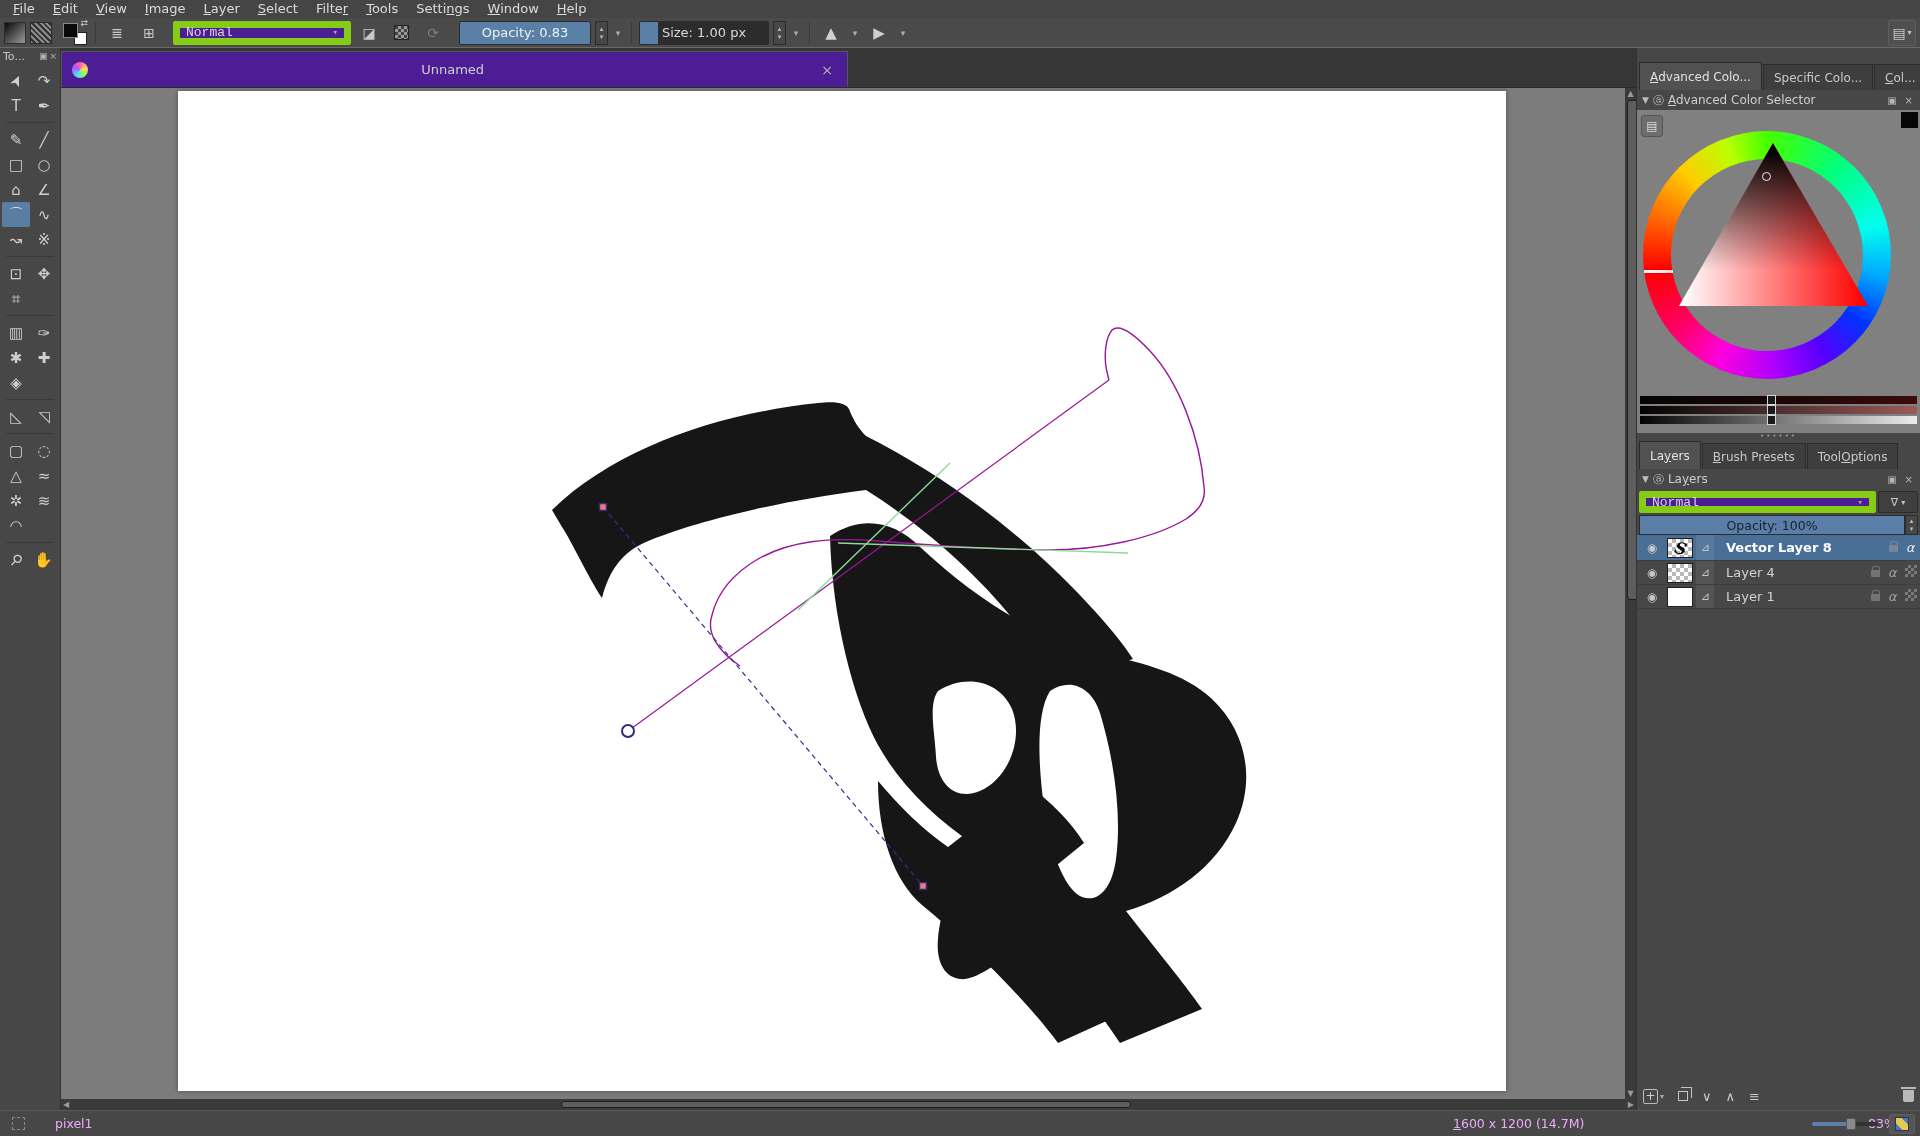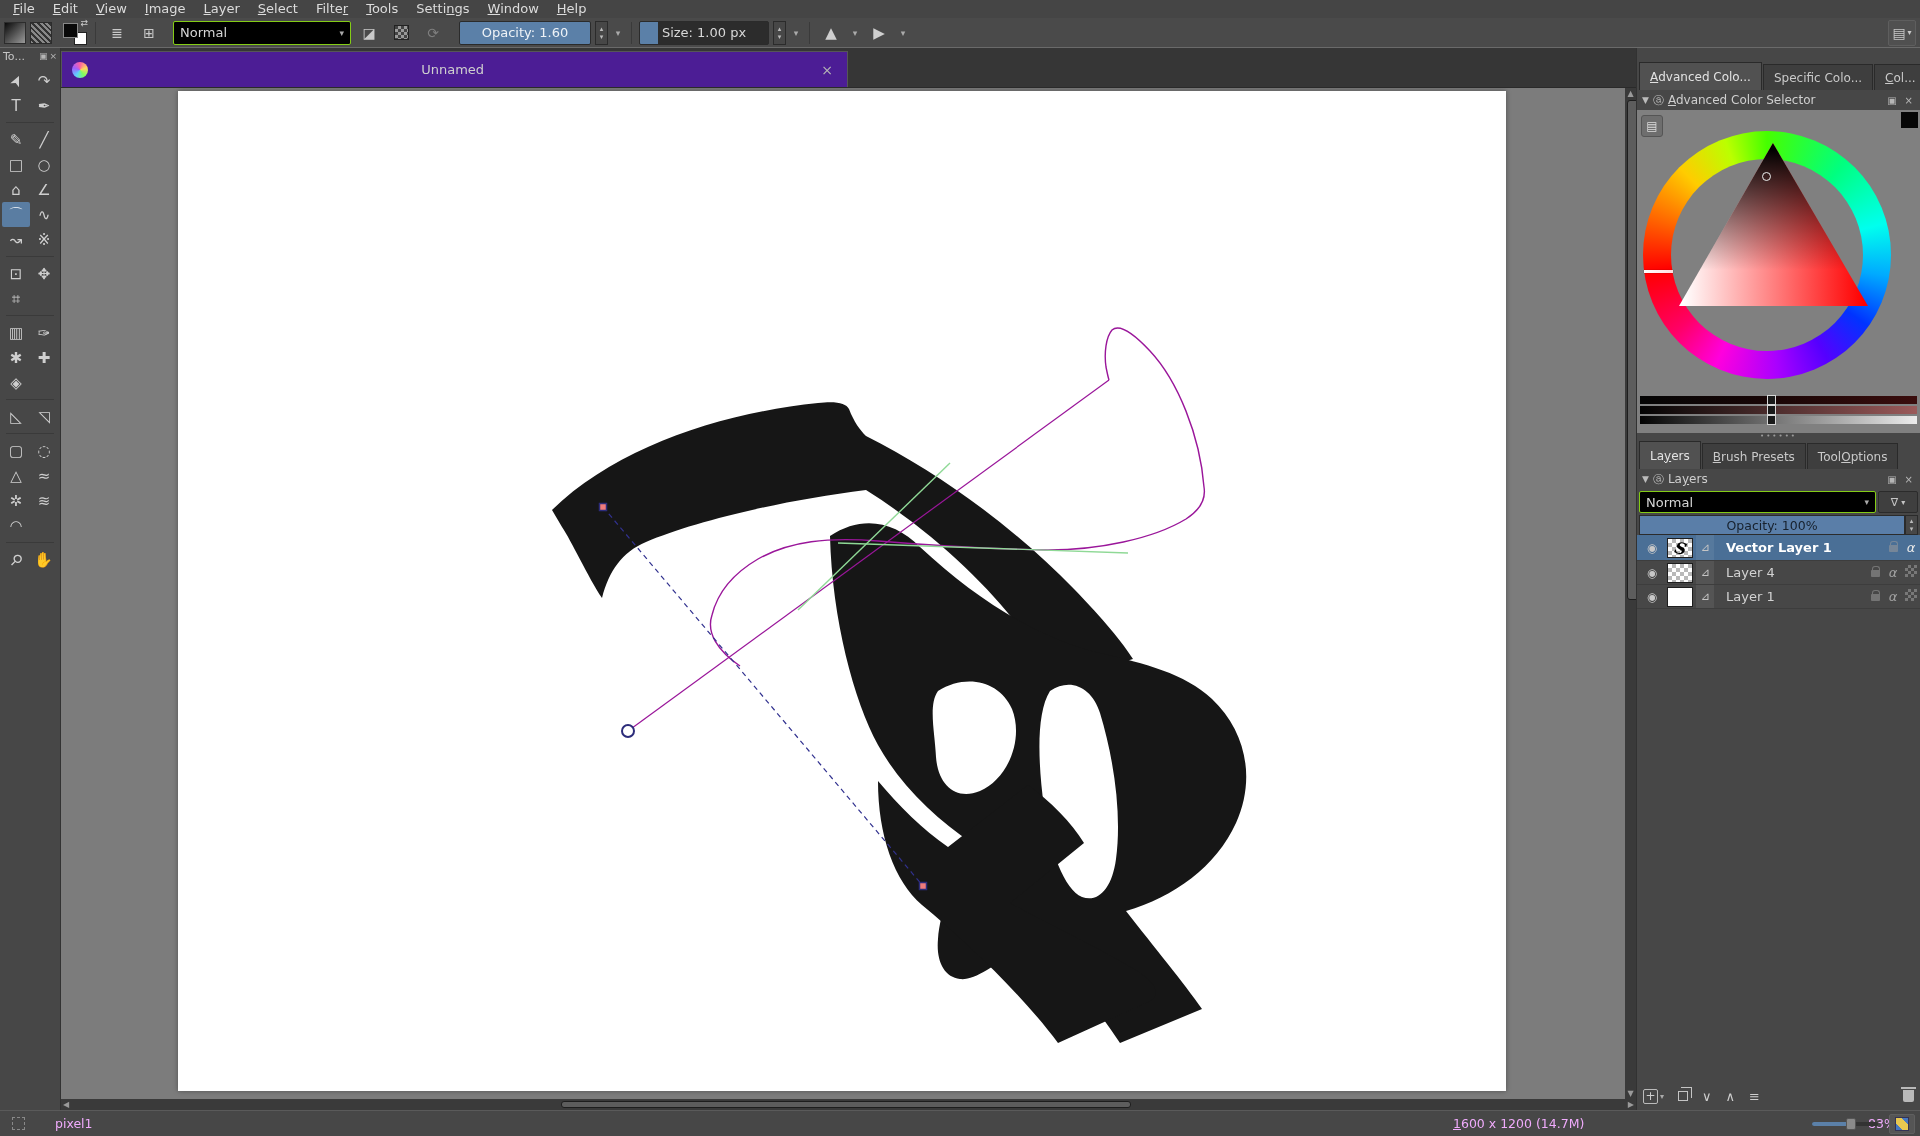--- a/index.html
+++ b/index.html
@@ -16,21 +16,21 @@
   .toolbar { height:30px; background:#4a4a4a; border-bottom:1px solid #6a6a6a; display:flex; align-items:center; padding:0 4px; gap:4px; flex:none; }
   .tb-swatch { width:22px; height:22px; border:1px solid #2c2c2c; flex:none; }
   .tb-gradient { background:linear-gradient(135deg,#0a0a0a,#9a9a9a); }
   .tb-pattern { background:repeating-linear-gradient(45deg,#888 0 2px,#333 2px 4px); }
   .fgbg { width:26px; height:26px; position:relative; flex:none; margin-left:6px; }
   .fgbg .bg { position:absolute; right:1px; bottom:1px; width:13px; height:13px; background:#fff; border:1px solid #222; }
   .fgbg .fg { position:absolute; left:1px; top:3px; width:15px; height:15px; background:#090909; border:1px solid #888; }
   .fgbg .swap { position:absolute; right:0; top:-2px; font-size:9px; color:#ccc; }
   .tb-btn { min-width:28px; height:26px; display:flex; align-items:center; justify-content:center; color:#c9c9c9; font-size:14px; border-radius:2px; flex:none; }
   .tb-checker { width:15px; height:15px; background-image:linear-gradient(45deg,#999 25%,transparent 25%,transparent 75%,#999 75%),linear-gradient(45deg,#999 25%,transparent 25%,transparent 75%,#999 75%); background-size:6px 6px; background-position:0 0,3px 3px; background-color:#444; border:1px solid #222; }
-  .combo { height:24px; background:#000000; border:1px solid #84cc16; display:flex; align-items:center; padding:0 6px; border-radius:2px; }
+  .combo { height:24px; background:#4c1d95; border:7px solid #84cc16; display:flex; align-items:center; padding:0 6px; border-radius:2px;font-family:Liberation Mono, monospace; }
   .combo .arrow { margin-left:auto; font-size:9px; color:#aaa; }
   .combo-normal { width:178px; margin-left:6px; }
   .slider-widget { height:24px; border:1px solid #2b2b2b; display:flex; align-items:center; justify-content:center; font-size:13px; color:#eef2f7; position:relative; overflow:hidden; border-radius:2px; flex:none; }
   .op-widget { width:132px; background:#5b80a8; margin-left:8px; }
   .sz-widget { width:130px; background:#2c2c2c; color:#d8d8d8; }
   .sz-widget .fill { position:absolute; left:0; top:0; bottom:0; width:18px; background:#5b80a8; }
   .sz-widget span { position:relative; }
   .spin { width:13px; height:24px; display:flex; flex-direction:column; align-items:center; justify-content:center; background:#474747; border:1px solid #2b2b2b; color:#bbb; font-size:7px; line-height:8px; flex:none; }
   .mini-arrow { width:12px; text-align:center; font-size:9px; color:#aaa; flex:none; }
   .mirror-btn { font-size:15px; color:#cfcfcf; }
@@ -173,21 +173,21 @@
     <div class="combo combo-normal">
       <span>Normal</span>
       <span class="arrow">▾</span>
     </div>
     <div class="tb-btn">◪</div>
     <div class="tb-btn">
         <span class="tb-checker"></span>
       </div>
     <div class="tb-btn" style="color:#7e7e7e">⟳</div>
     <div class="slider-widget op-widget">
-      <span>Opacity:  1.60</span>
+      <span>Opacity:  0.83</span>
     </div>
     <div class="spin">
         <span>▴</span>
         <span>▾</span>
       </div>
     <div class="mini-arrow">▾</div>
     <div class="sep-v"></div>
     <div class="slider-widget sz-widget">
       <div class="fill"></div>
       <span>Size:  1.00 px</span>
@@ -466,21 +466,21 @@
         <div class="spin" style="height:20px">
             <span>▴</span>
             <span>▾</span>
           </div>
       </div>
       <div class="layer-list" id="layerlist">
           <div class="layer-row selected">
             <span class="lr-eye">◉</span>
             <span class="thumb vector"></span>
             <span class="lr-badge">⊿</span>
-            <span class="lr-name">Vector Layer 1</span>
+            <span class="lr-name">Vector Layer 8</span>
             <span class="lr-ic"><span class="icon-lock"></span></span>
             <span class="lr-ic"><span class="alpha-g">α</span></span>
           </div>
           <div class="layer-row">
             <span class="lr-eye">◉</span>
             <span class="thumb checker"></span>
             <span class="lr-badge">⊿</span>
             <span class="lr-name">Layer 4</span>
             <span class="lr-ic"><span class="icon-lock"></span></span>
             <span class="lr-ic"><span class="alpha-g dim">α</span></span>

